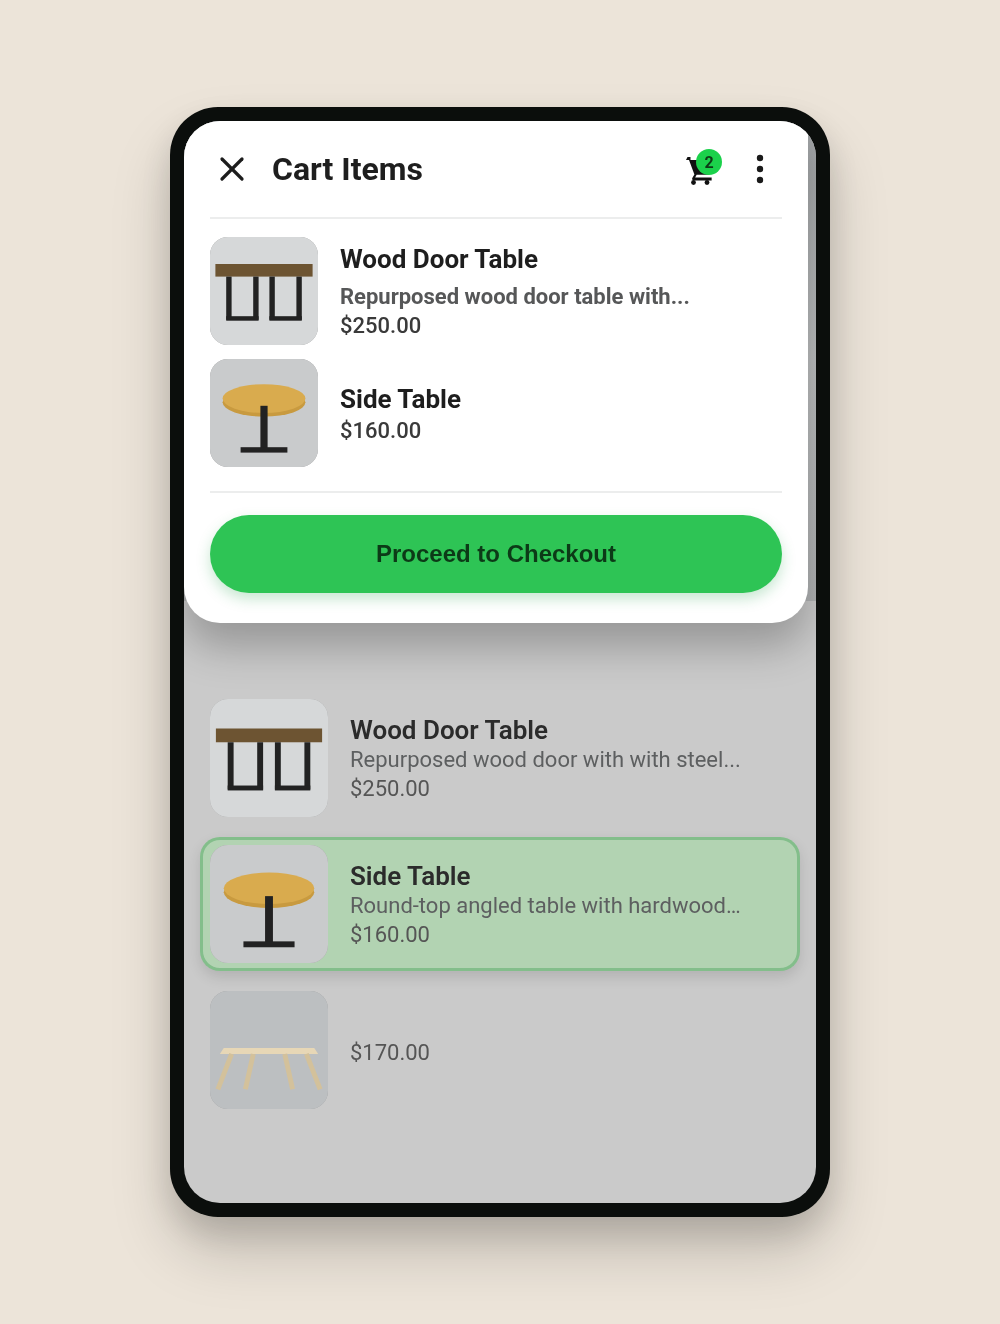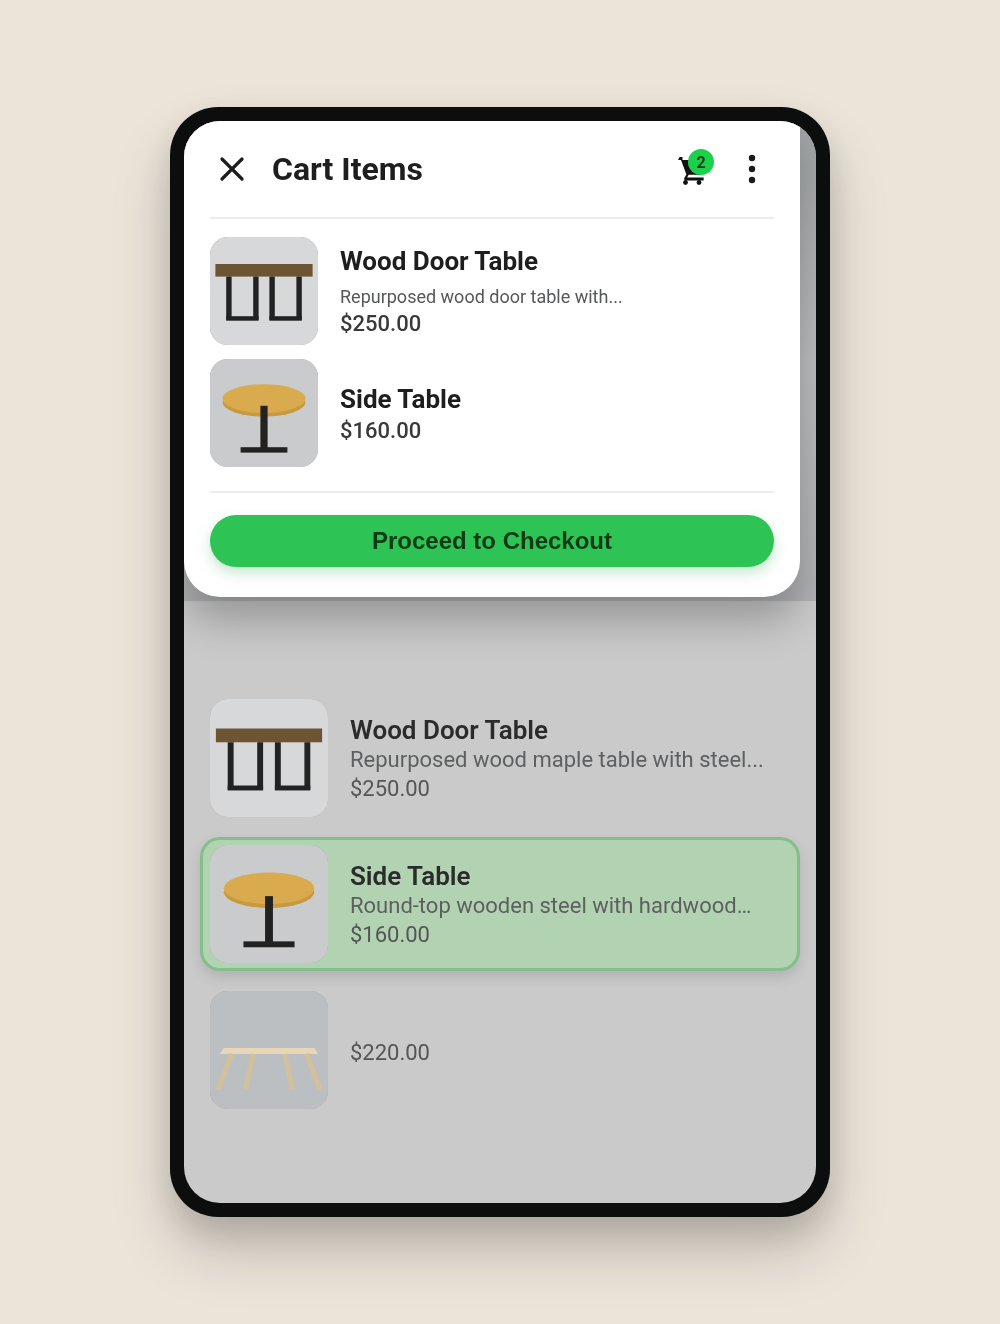--- a/index.html
+++ b/index.html
@@ -70,21 +70,21 @@
       overflow: hidden;
     }
     .thumb svg { width: 100%; height: 100%; display: block; }
     .bg-text { flex: 1 1 auto; min-width: 0; }
     .bg-text .name { font-size: 26px; font-weight: 600; color: #2b2b2b; }
     .bg-text .desc { font-size: 22px; color: #5d5f60; margin-top: 2px; white-space: nowrap; overflow: hidden; text-overflow: ellipsis; }
     .bg-text .price { font-size: 22px; color: #555; margin-top: 4px; }
 
     .sheet {
       position: absolute;
-      left: 0; right: 16px; top: 0;
+      left: 0; right: 8px; top: 0;
       background: #ffffff;
       border-bottom-left-radius: 36px;
       border-bottom-right-radius: 36px;
       box-shadow: 0 24px 40px rgba(0,0,0,0.25);
       padding: 0 26px 30px 26px;
       z-index: 10;
     }
     .sheet-header {
       display: flex;
       align-items: center;
@@ -124,26 +124,26 @@
     .cart-item {
       display: flex;
       align-items: center;
       gap: 22px;
       margin-bottom: 14px;
       cursor: pointer;
     }
     .cart-item .thumb { width: 108px; height: 108px; }
     .ci-text { flex: 1 1 auto; min-width: 0; }
     .ci-text .name { font-size: 26px; font-weight: 700; color: #1e1e1e; }
-    .ci-text .desc { font-size: 18px; color: #565758; margin-top: 10px; white-space: nowrap; overflow: hidden; text-overflow: ellipsis; }
+    .ci-text .desc { font-size: 22px; color: #565758; margin-top: 10px; white-space: nowrap; overflow: hidden; text-overflow: ellipsis; font-weight: bold; }
     .ci-text .price { font-size: 22px; color: #3a3a3a; font-weight: 500; margin-top: 4px; }
 
     .checkout {
       width: 100%;
-      height: 52px;
+      height: 78px;
       background: #2ec455;
       border: none;
       border-radius: 40px;
       font-size: 24px;
       font-weight: 600;
       color: #0c3a17;
       cursor: pointer;
       box-shadow: 0 6px 14px rgba(30,160,70,0.25);
     }
   </style>
@@ -166,55 +166,55 @@
                 <rect x="18" y="44" width="6" height="48" fill="#222"></rect>
                 <rect x="48" y="44" width="6" height="48" fill="#222"></rect>
                 <rect x="18" y="88" width="36" height="5" fill="#222"></rect>
                 <rect x="66" y="44" width="6" height="48" fill="#222"></rect>
                 <rect x="96" y="44" width="6" height="48" fill="#222"></rect>
                 <rect x="66" y="88" width="36" height="5" fill="#222"></rect>
               </svg>
           </div>
           <div class="bg-text">
             <div class="name">Wood Door Table</div>
-            <div class="desc">Repurposed wood maple table with steel...</div>
+            <div class="desc">Repurposed wood door with with steel...</div>
             <div class="price">$250.00</div>
           </div>
         </div>
 
         <div class="bg-item highlight">
           <div class="thumb">
             <svg viewBox="0 0 120 120">
                 <rect width="120" height="120" fill="#c9cbcc"></rect>
                 <ellipse cx="60" cy="48" rx="46" ry="16" fill="#c89a3f"></ellipse>
                 <ellipse cx="60" cy="44" rx="46" ry="16" fill="#d9ab4e"></ellipse>
                 <rect x="56" y="52" width="8" height="50" fill="#222"></rect>
                 <rect x="34" y="98" width="52" height="6" fill="#222"></rect>
               </svg>
           </div>
           <div class="bg-text">
             <div class="name">Side Table</div>
-            <div class="desc">Round-top wooden steel with hardwood…</div>
+            <div class="desc">Round-top angled table with hardwood…</div>
             <div class="price">$160.00</div>
           </div>
         </div>
 
         <div class="bg-item">
           <div class="thumb">
             <svg viewBox="0 0 120 120">
                 <rect width="120" height="120" fill="#bcbfc1"></rect>
                 <polygon points="14,58 106,58 110,64 10,64" fill="#e7d7b6"></polygon>
                 <line x1="22" y1="64" x2="8" y2="100" stroke="#d3c19b" stroke-width="5"></line>
                 <line x1="44" y1="64" x2="36" y2="100" stroke="#d3c19b" stroke-width="5"></line>
                 <line x1="76" y1="64" x2="84" y2="100" stroke="#d3c19b" stroke-width="5"></line>
                 <line x1="98" y1="64" x2="112" y2="100" stroke="#d3c19b" stroke-width="5"></line>
               </svg>
           </div>
           <div class="bg-text">
-            <div class="price">$220.00</div>
+            <div class="price">$170.00</div>
           </div>
         </div>
       </div>
     </div>
 
     <div class="sheet">
       <div class="sheet-header">
         <div class="close-btn">
           <svg viewBox="0 0 24 24" fill="none" stroke-width="2.6" stroke-linecap="round">
               <line x1="4" y1="4" x2="20" y2="20"></line>

